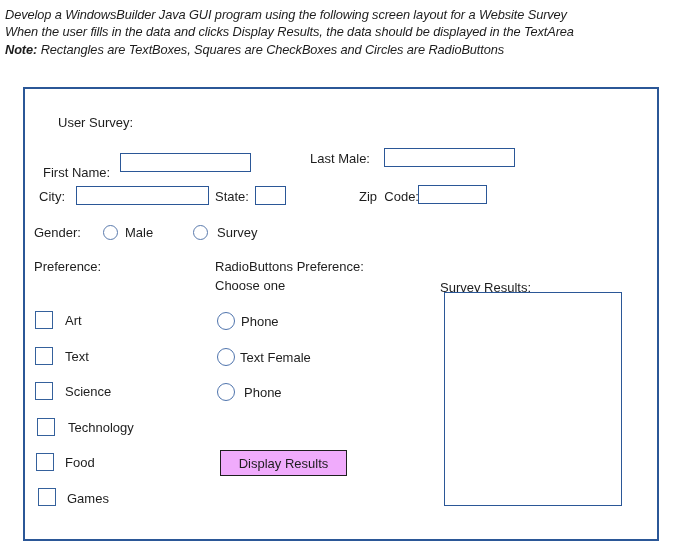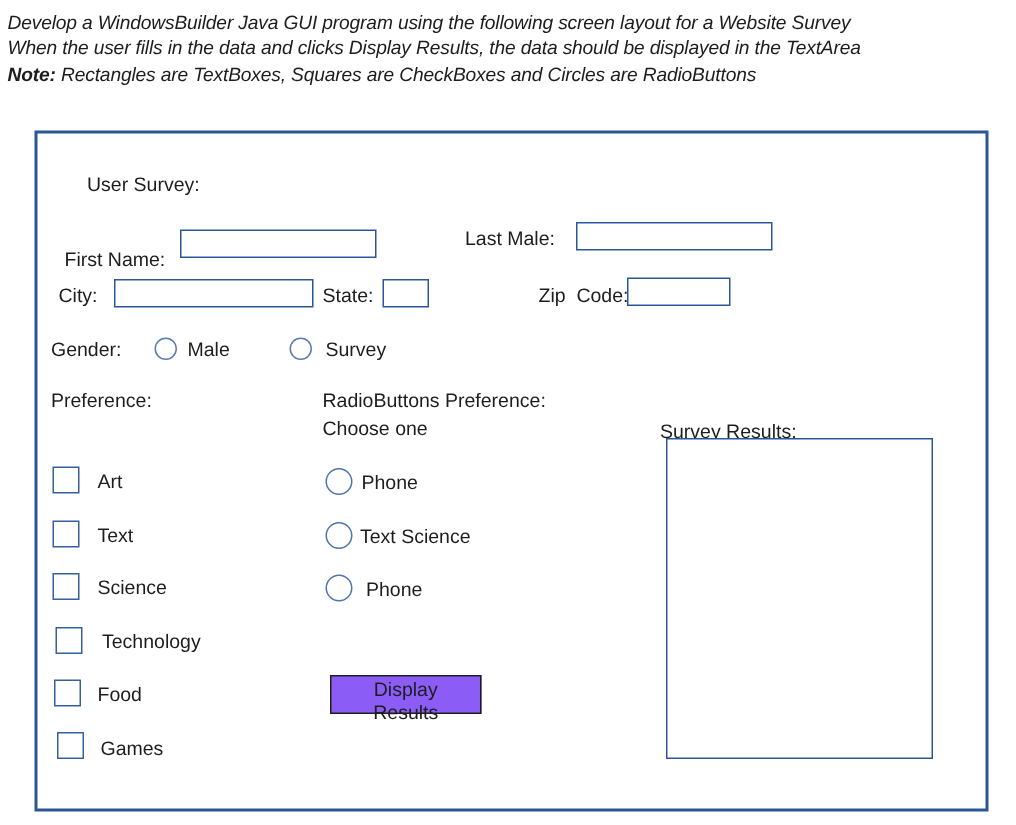--- a/index.html
+++ b/index.html
@@ -78,25 +78,25 @@
     width: 178px;
     height: 214px;
     box-sizing: border-box;
     border: 1.5px solid #2b5797;
     background: #ffffff;
   }
   .btn {
     position: absolute;
     left: 195px;
     top: 361px;
-    width: 101px;
+    width: 127px;
     height: 26px;
     box-sizing: border-box;
     border: 1.5px solid #1f1f1f;
-    background: #8b5cf6;
+    background: #f0abfc;
     font-family: "Liberation Sans", sans-serif;
     font-size: 13px;
     color: #1d1d1d;
     cursor: pointer;
   }
 </style>
 </head>
 <body>
 
 <div class="canvas">
@@ -145,20 +145,20 @@
     <span class="chk" style="left:12px;top:329px"></span>
     <div class="lbl abs" style="left:43px;top:331px">Technology</div>
     <span class="chk" style="left:11px;top:364px"></span>
     <div class="lbl abs" style="left:40px;top:366px">Food</div>
     <span class="chk" style="left:13px;top:399px"></span>
     <div class="lbl abs" style="left:42px;top:402px">Games</div>
 
     <span class="radio lg" style="left:192px;top:223px"></span>
     <div class="lbl abs" style="left:216px;top:225px">Phone</div>
     <span class="radio lg" style="left:192px;top:259px"></span>
-    <div class="lbl abs" style="left:215px;top:261px">Text Science</div>
+    <div class="lbl abs" style="left:215px;top:261px">Text Female</div>
     <span class="radio lg" style="left:192px;top:294px"></span>
     <div class="lbl abs" style="left:219px;top:296px">Phone</div>
 
     <button class="btn">Display Results</button>
 
   </div>
 </div>
 
 </body></html>

